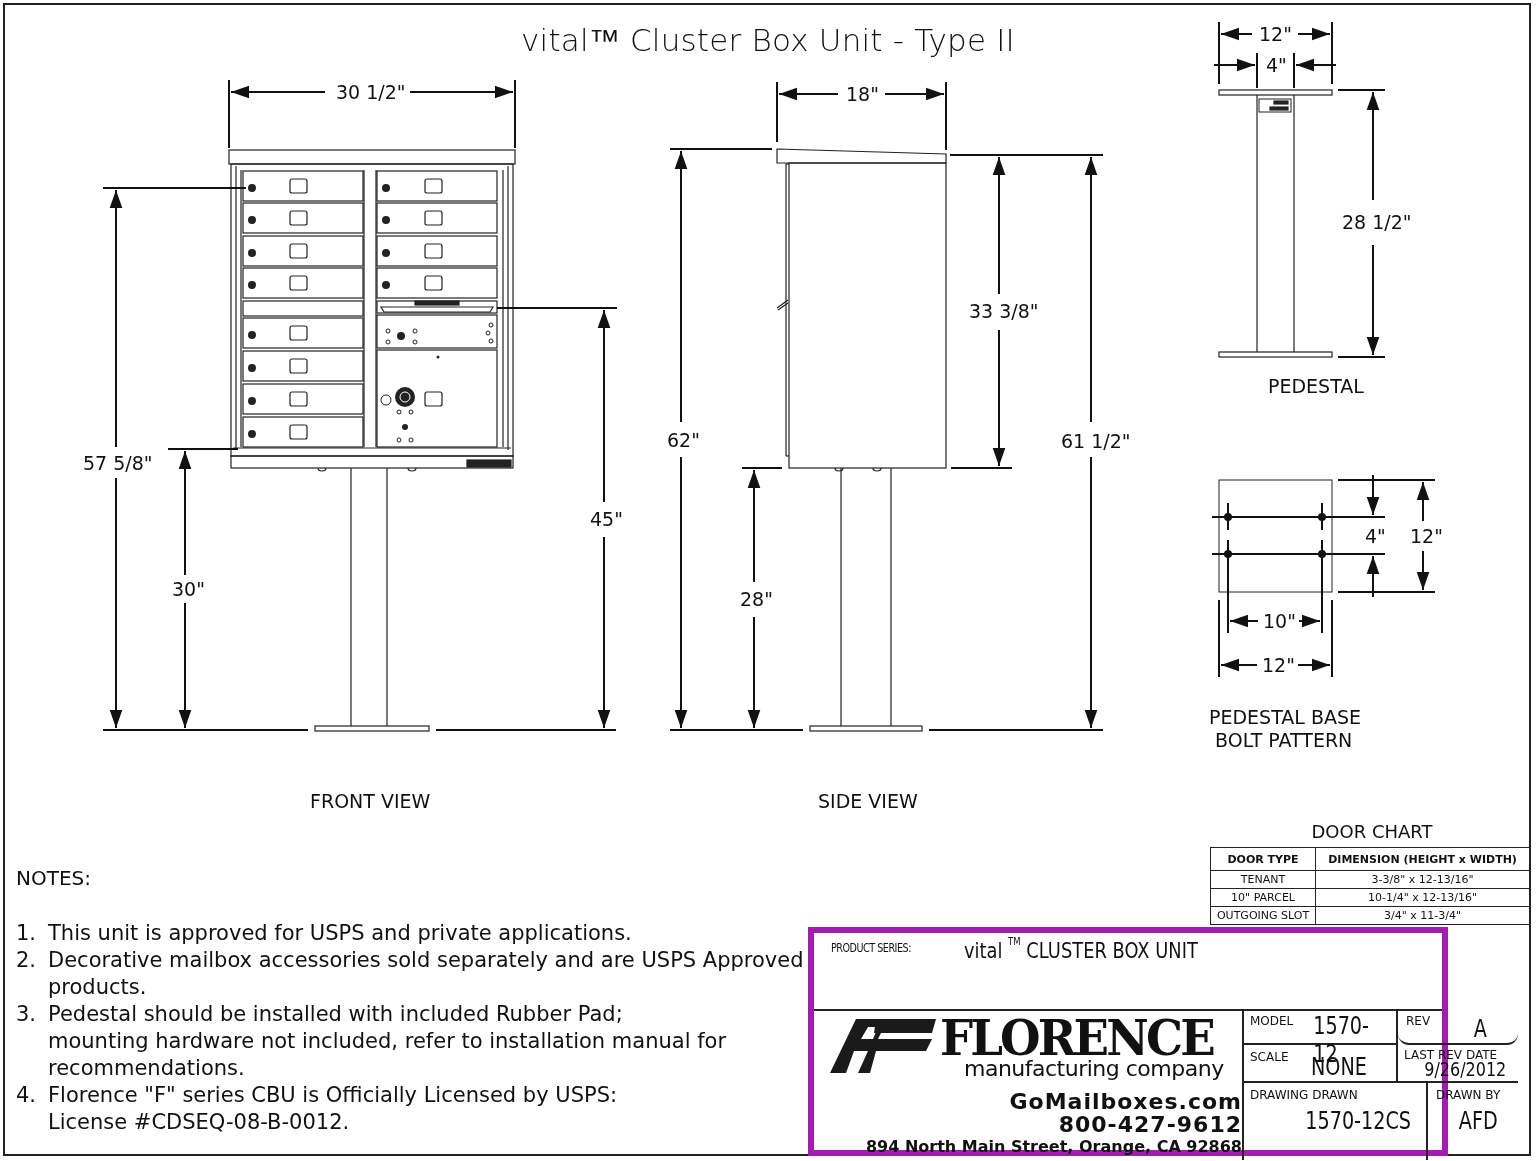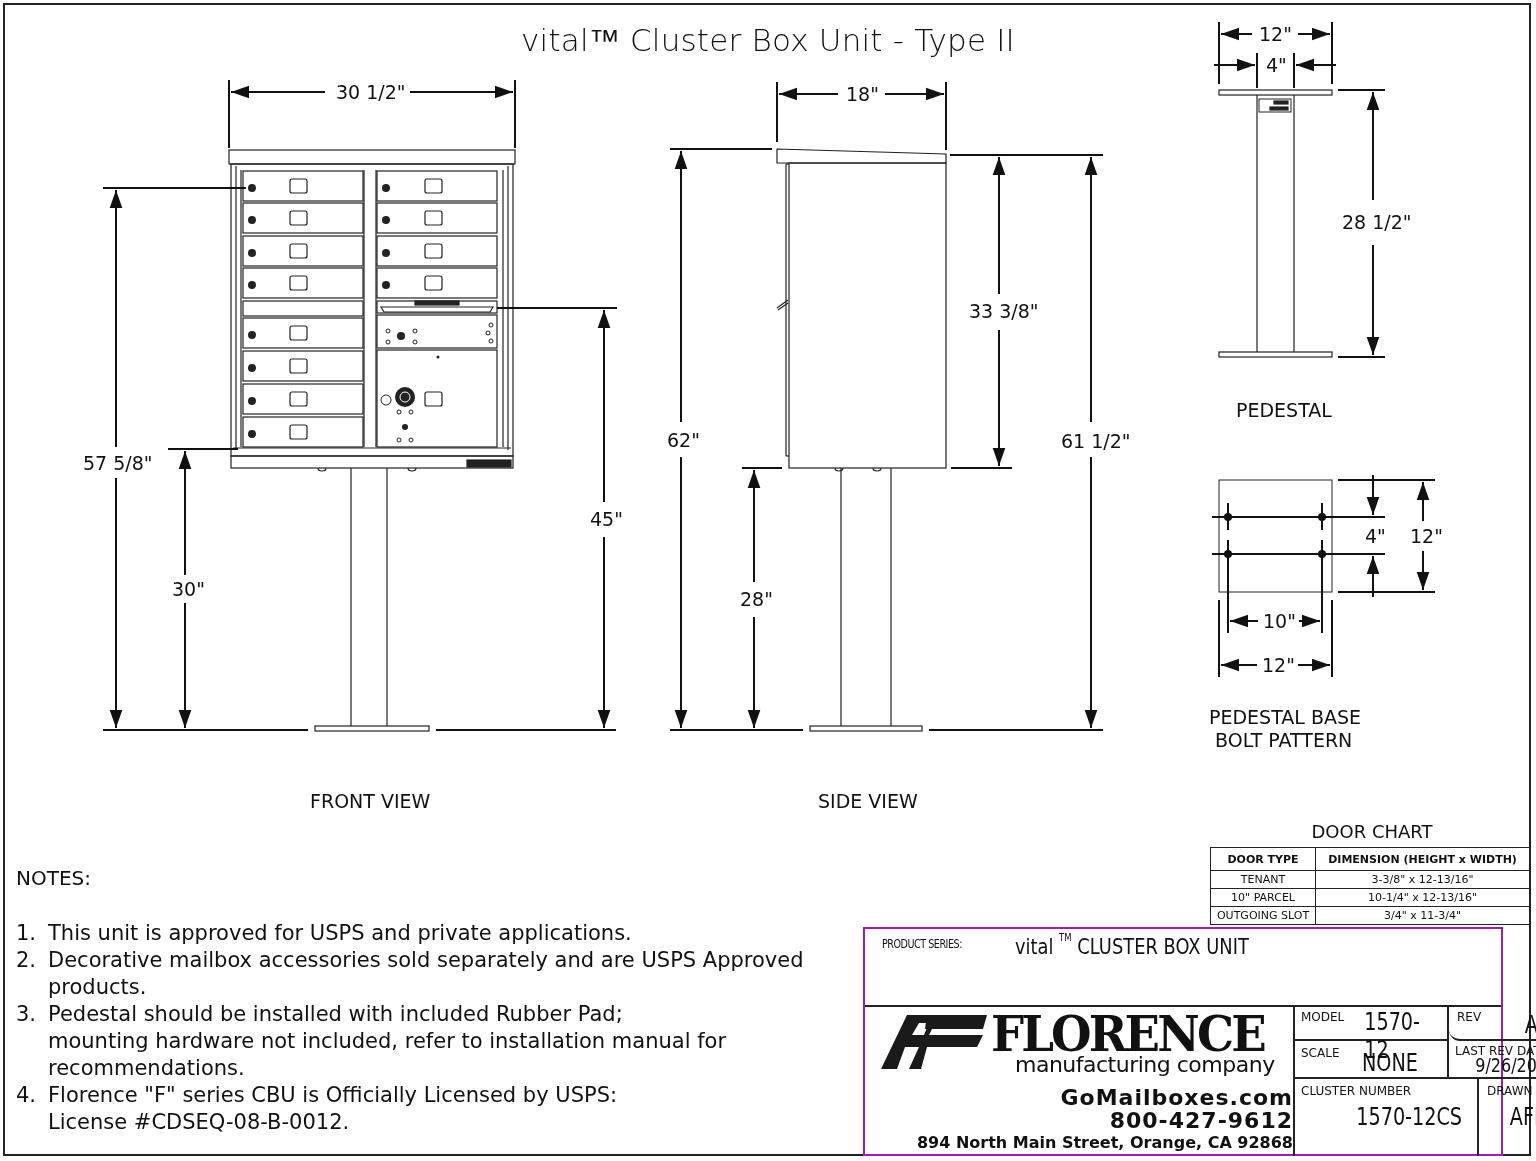--- a/index.html
+++ b/index.html
@@ -12,21 +12,21 @@
   .dim { font-size:19px; background:#fff; padding:0 3px; line-height:22px; }
   .view-label { font-size:19px; }
   .notes-head { left:16px; top:866px; font-size:20px; }
   .notes { position:absolute; left:16px; top:920px; width:810px; font-size:21px; line-height:27px; }
   .note { display:flex; }
   .note .n { width:32px; flex:none; }
   .door-chart-title { left:1212px; width:320px; top:821px; text-align:center; font-size:18px; }
   table.door { position:absolute; left:1210px; top:847px; width:320px; border-collapse:collapse; font-size:11px; }
   table.door th, table.door td { border:1px solid #222; text-align:center; padding:0; height:17px; }
   table.door th { font-weight:bold; height:22px; }
-  .tb { position:absolute; left:863px; top:927px; width:640px; height:229px; border:2px solid #a21caf; box-sizing:border-box; }
+  .tb { position:absolute; left:808px; top:927px; width:640px; height:229px; border:6px solid #a21caf; box-sizing:border-box; }
   .tb .series { position:absolute; left:0; top:0; width:100%; height:76px; border-bottom:2px solid #222; }
   .tb .series-label { position:absolute; left:17px; top:8px; font-size:12px; letter-spacing:-0.6px; transform:scaleX(0.8); transform-origin:left; }
   .tb .series-value { position:absolute; left:150px; top:6px; font-size:21px; transform:scaleX(0.85); transform-origin:left; }
   .tb .tm { font-size:10px; vertical-align:top; position:relative; top:-3px; }
   .tb .logo-cell { position:absolute; left:0; top:76px; width:428px; height:151px; border-right:2px solid #222; }
   .logo-af { position:absolute; left:14px; top:6px; width:110px; height:60px; }
   .logo-florence { position:absolute; left:126px; top:0px; font-family:"DejaVu Serif","Liberation Serif",serif; font-size:49px; letter-spacing:-3px; transform:scaleX(0.95); transform-origin:left; font-weight:bold; }
   .logo-mfg { position:absolute; left:150px; top:47px; font-size:22px; font-weight:normal; letter-spacing:-0.5px; }
   .web { position:absolute; left:0; width:428px; text-align:right; font-weight:bold; }
   .web.url { top:80px; font-size:22px; letter-spacing:1px; }
@@ -279,21 +279,21 @@
 <div class="t dim" style="left:843px;top:83px;">18"</div>
 <div class="t dim" style="left:664px;top:429px;">62"</div>
 <div class="t dim" style="left:966px;top:300px;">33 3/8"</div>
 <div class="t dim" style="left:737px;top:588px;">28"</div>
 <div class="t dim" style="left:1058px;top:430px;">61 1/2"</div>
 <div class="t view-label" style="left:818px;top:790px;">SIDE VIEW</div>
 
 <div class="t dim" style="left:1256px;top:23px;">12"</div>
 <div class="t dim" style="left:1263px;top:54px;background:transparent;">4"</div>
 <div class="t dim" style="left:1339px;top:211px;">28 1/2"</div>
-<div class="t view-label" style="left:1236px;top:375px;margin-top:24px;">PEDESTAL</div>
+<div class="t view-label" style="left:1268px;top:375px;">PEDESTAL</div>
 
 <div class="t dim" style="left:1362px;top:525px;">4"</div>
 <div class="t dim" style="left:1407px;top:525px;">12"</div>
 <div class="t dim" style="left:1260px;top:610px;">10"</div>
 <div class="t dim" style="left:1259px;top:654px;">12"</div>
 <div class="t view-label" style="left:1209px;top:706px;">PEDESTAL BASE</div>
 <div class="t view-label" style="left:1215px;top:729px;">BOLT PATTERN</div>
 
 <div class="t door-chart-title">DOOR CHART</div>
 <table class="door">
@@ -378,20 +378,20 @@
   <div class="cell" style="left:428px;top:112px;width:156px;height:38px;">
     <span class="lbl">SCALE</span>
     <span class="val" style="left:62px;top:8px;">NONE</span>
   </div>
   <div class="cell" style="left:584px;top:112px;width:120px;height:38px;border-right:none;">
     <span class="lbl" style="left:6px;top:3px;">LAST REV DATE</span>
     <span class="val" style="left:16px;top:12px;font-size:20px;">9/26/2012</span>
   </div>
 
   <div class="cell" style="left:428px;top:150px;width:186px;height:77px;border-bottom:none;">
-    <span class="lbl">CLUSTER NUMBER</span>
+    <span class="lbl">DRAWING DRAWN</span>
     <span class="val" style="left:50px;top:24px;">1570-12CS</span>
   </div>
   <div class="cell" style="left:614px;top:150px;width:90px;height:77px;border-right:none;border-bottom:none;">
     <span class="lbl">DRAWN BY</span>
     <span class="val" style="left:26px;top:24px;">AFD</span>
   </div>
 </div>
 
 </body></html>

